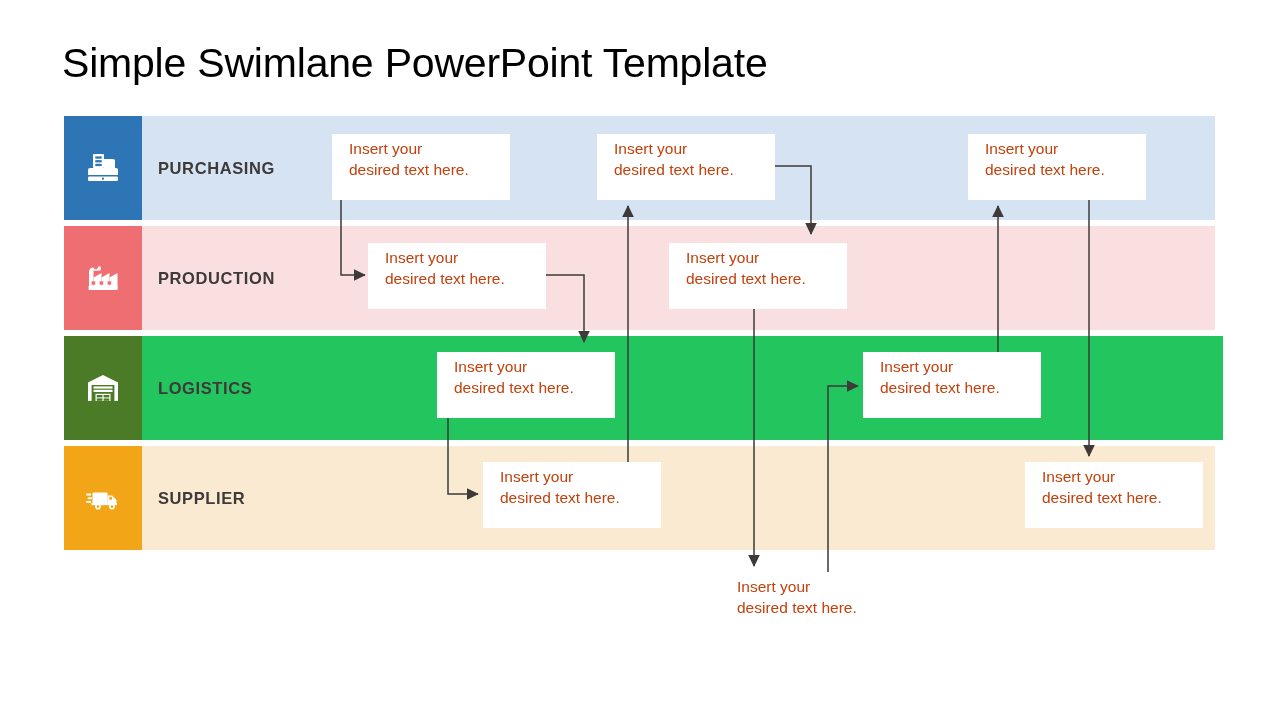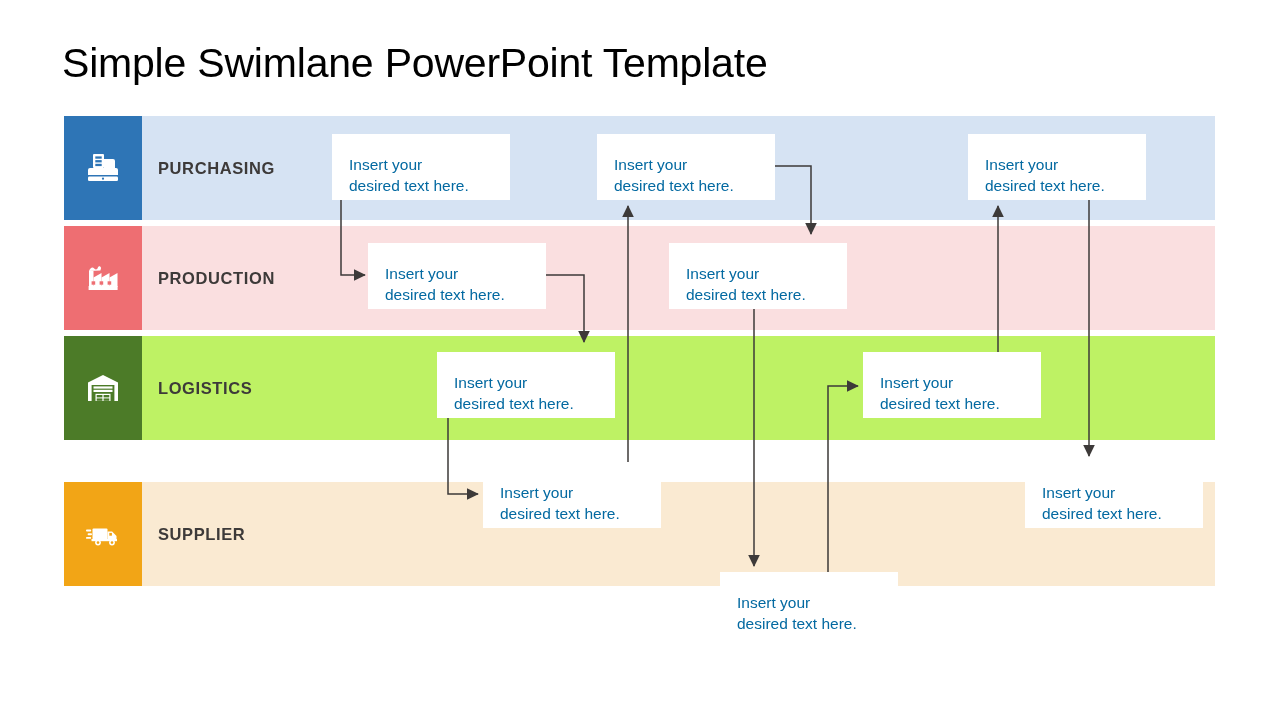--- a/index.html
+++ b/index.html
@@ -75,24 +75,24 @@
     color: #3d3a39;
     font-family: "Liberation Sans", sans-serif;
     white-space: nowrap;
   }
   .lane-icon svg { display: block; }
   
   .node {
     position: absolute;
     background: #ffffff;
     box-sizing: border-box;
-    padding: 20px 16px 0 17px;
+    padding: 4px 16px 0 17px;
     font-size: 15.5px;
     line-height: 21px;
-    color: #0369a1;
+    color: #c2410c;
     font-family: "Liberation Sans", sans-serif;
     z-index: 4;
   }
   .node span { display: block; }
   
   #wires {
     position: absolute;
     left: 0; top: 0;
     width: 1280px;
     height: 720px;
@@ -166,26 +166,26 @@
               <rect x="11.5" y="22.8" width="19" height="2.2"></rect>
               <rect x="13.5" y="26.8" width="15" height="7.2"></rect>
               <rect x="14.7" y="28" width="5.7" height="2.4" fill="#4C7B28"></rect>
               <rect x="21.6" y="28" width="5.7" height="2.4" fill="#4C7B28"></rect>
               <rect x="14.7" y="31.4" width="5.7" height="2.4" fill="#4C7B28"></rect>
               <rect x="21.6" y="31.4" width="5.7" height="2.4" fill="#4C7B28"></rect>
             </g>
           </svg>
         </span>
       </div>
-      <div class="lane-body" style="background:#bef264;">
+      <div class="lane-body" style="background:#22c55e;padding-left:8px;">
         <span class="lane-label">LOGISTICS</span>
       </div>
     </div>
 
-    <div class="lane" style="top:330px;margin-top:36px;">
+    <div class="lane" style="top:330px;">
       <div class="lane-header" style="background:#F2A516;">
         <span class="lane-icon">
           <svg width="42" height="42" viewBox="0 0 42 42">
             <g fill="#ffffff">
               <rect x="10.5" y="15.5" width="15" height="11" rx="1"></rect>
               <path d="M25.5 18.5 h4.6 l4.4 4.6 v3.4 h-9 z"></path>
               <rect x="27.3" y="19.9" width="2.6" height="2.8" fill="#F2A516"></rect>
               <rect x="9.5" y="26" width="25.5" height="2.2"></rect>
               <circle cx="16" cy="29.6" r="2.9"></circle>
               <circle cx="16" cy="29.6" r="1.3" fill="#F2A516"></circle>

